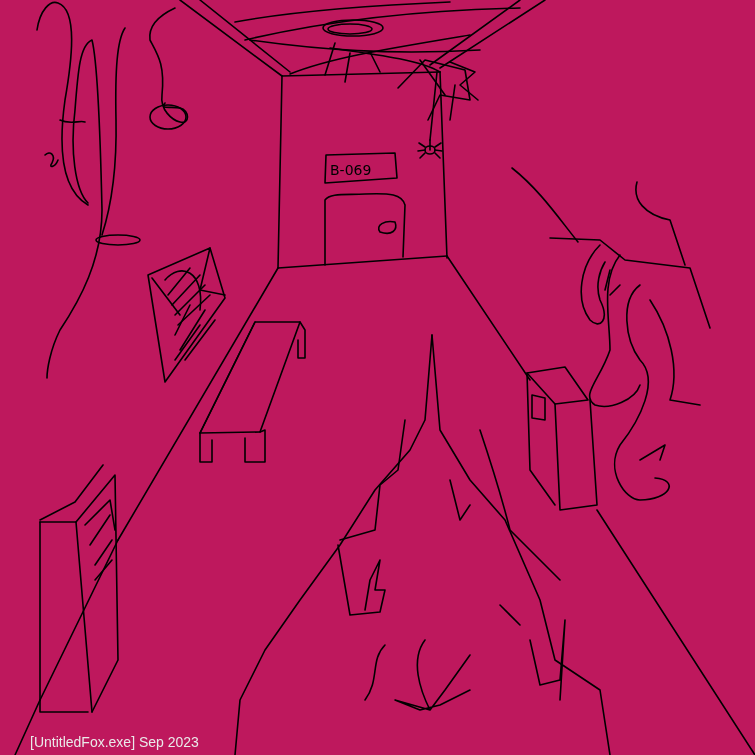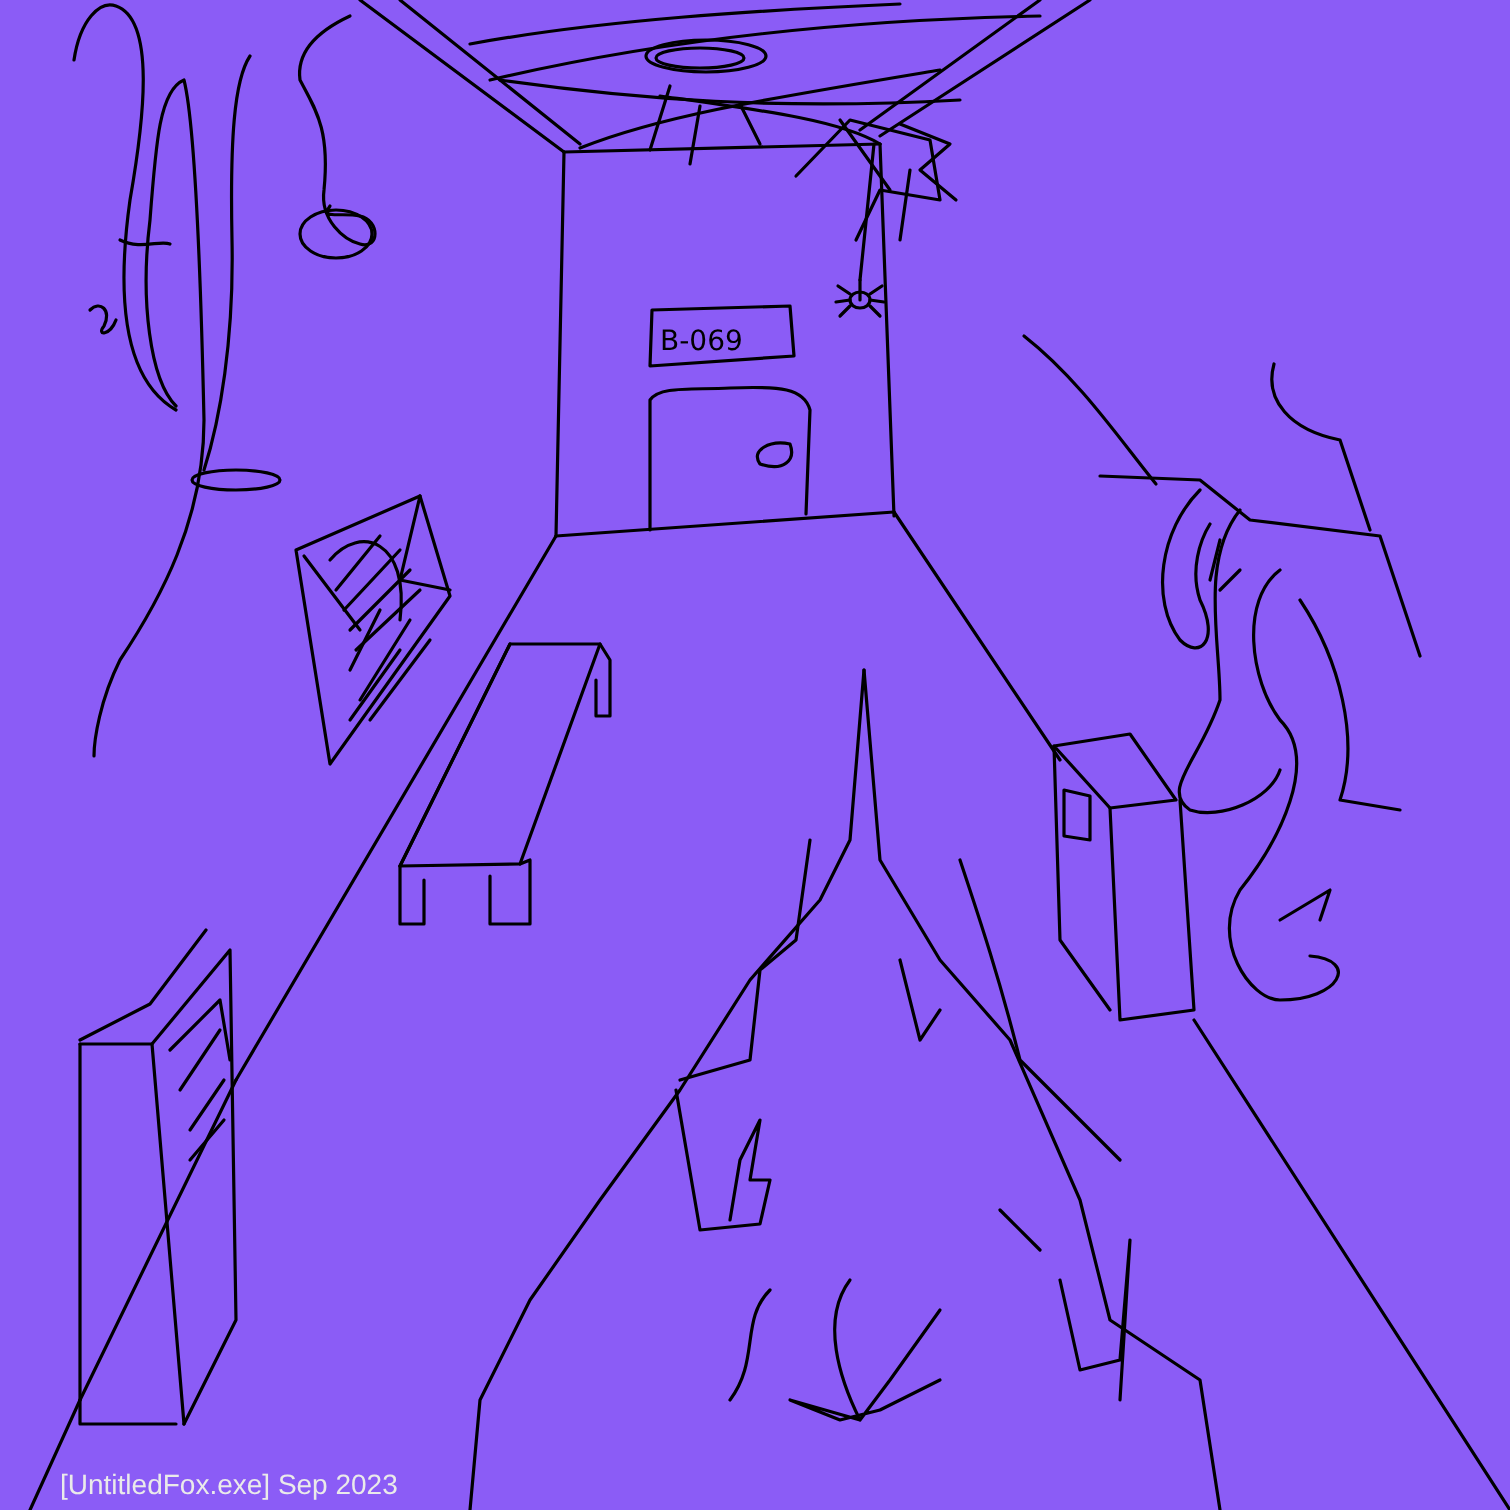--- a/index.html
+++ b/index.html
@@ -1,16 +1,16 @@
 <!DOCTYPE html>
 <html><head>
   <meta charset="utf-8">
   <style>
     html, body { margin: 0; padding: 0; background: #ffffff; }
-    .canvas { position: relative; width: 755px; height: 755px; background: #8b5cf6; overflow: hidden; text-decoration: underline; }
+    .canvas { position: relative; width: 755px; height: 755px; background: #be185d; overflow: hidden; text-decoration: underline; }
     svg { position: absolute; left: 0; top: 0; }
     svg path, svg line, svg polyline, svg polygon, svg ellipse, svg rect {
       fill: none; stroke: #000; stroke-width: 1.6; stroke-linecap: round; stroke-linejoin: round;
     }
     .label-text {
       font-family: "DejaVu Sans", sans-serif; font-size: 14px; fill: #000; stroke: none;
     }
     .watermark {
       position: absolute; left: 30px; top: 734px;
       font-family: "Liberation Sans", sans-serif; font-size: 14px; color: #eaeaea;

